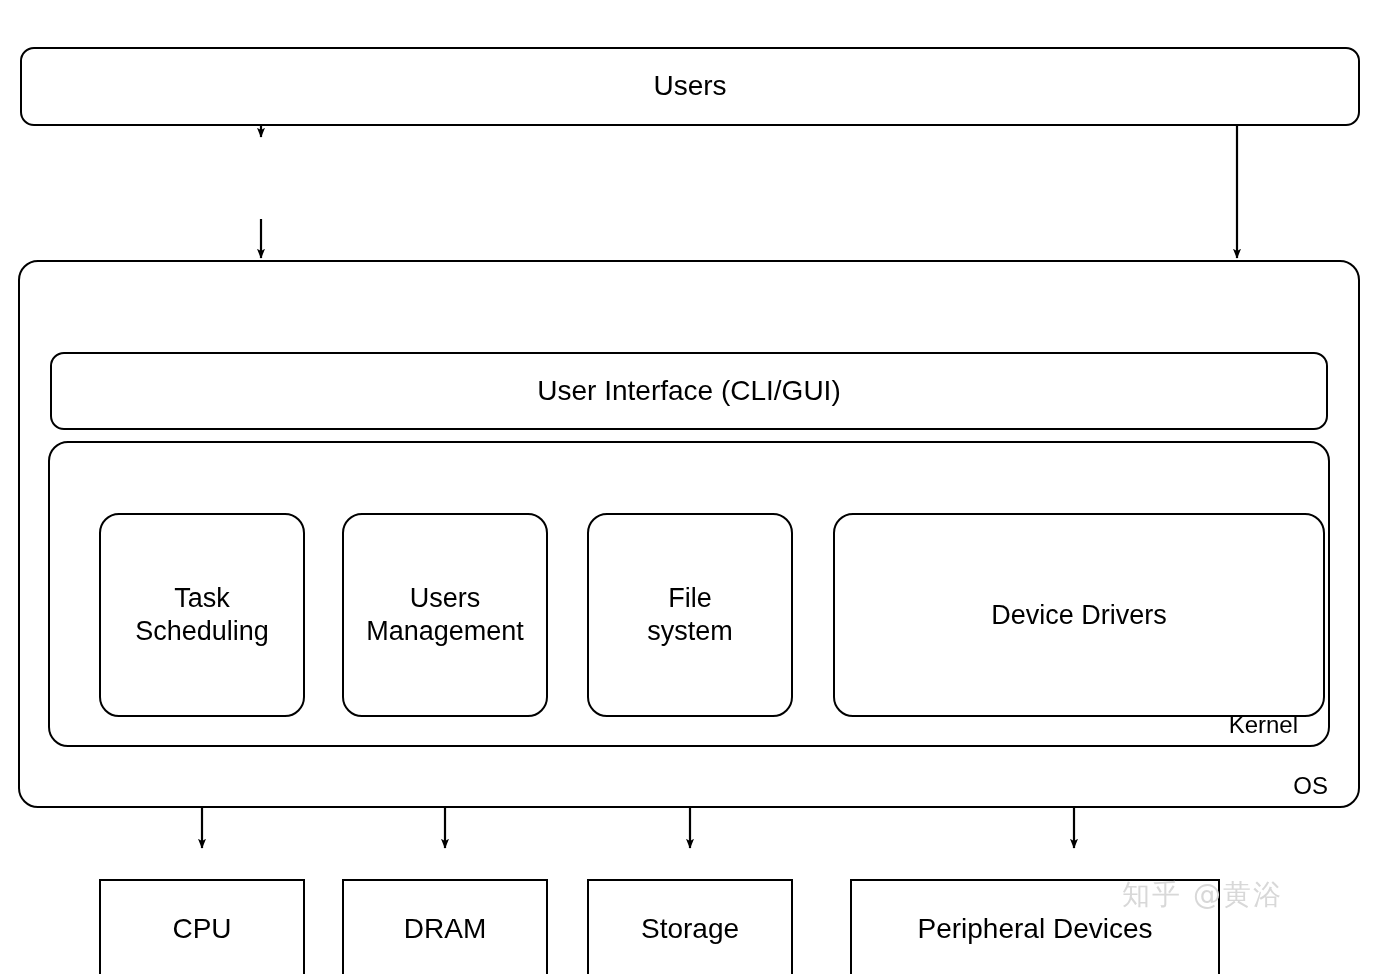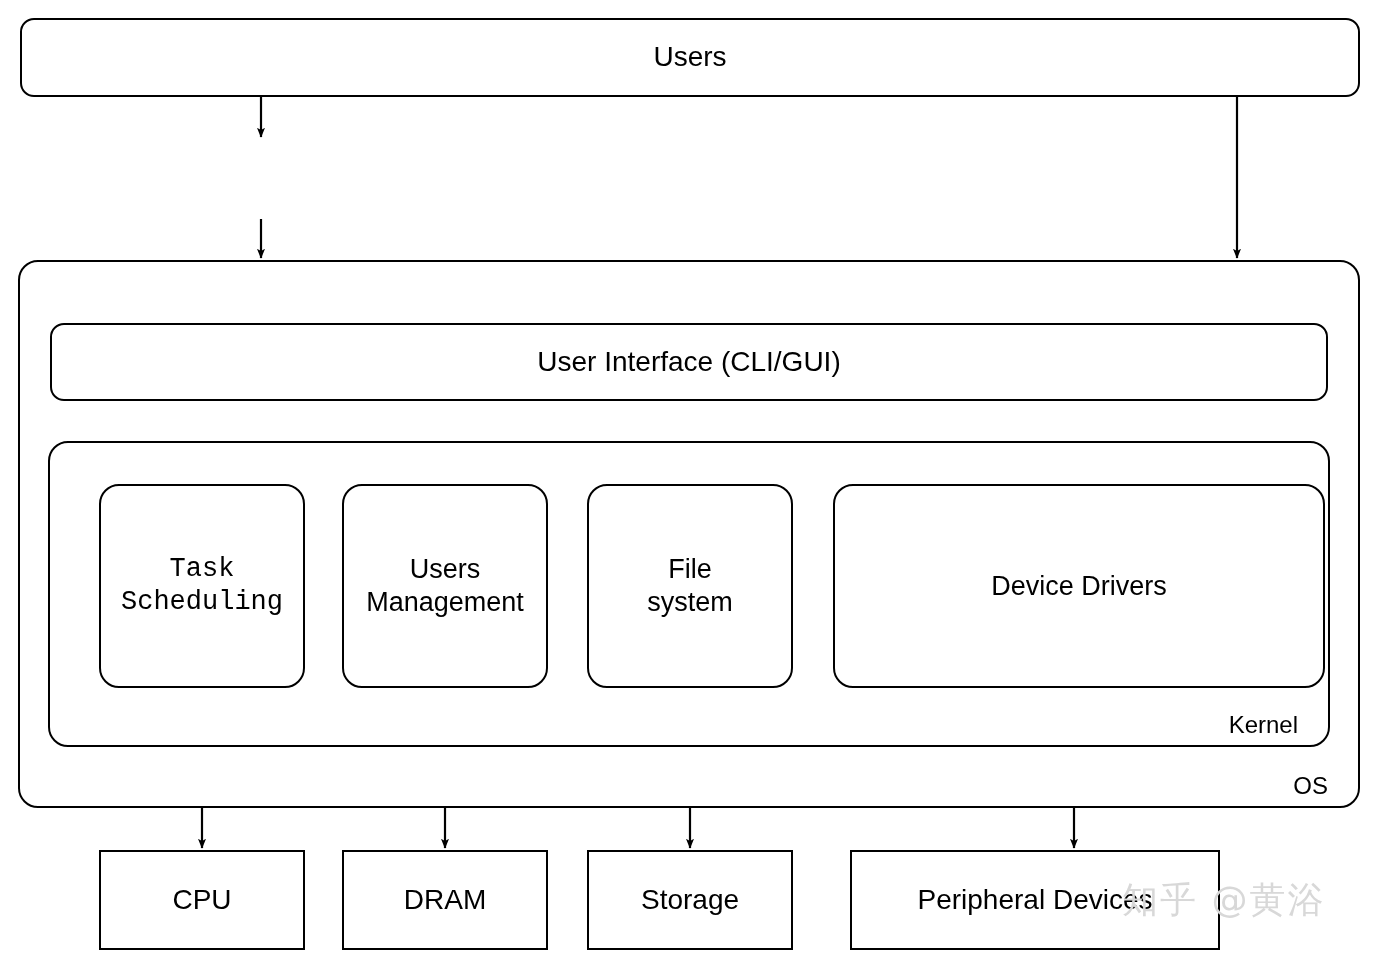--- a/index.html
+++ b/index.html
@@ -19,20 +19,21 @@
   .node {
     position: absolute;
     box-sizing: border-box;
     border: 2px solid #000000;
     background: #ffffff;
     display: flex;
     align-items: center;
     justify-content: center;
     text-align: center;
     line-height: 1.22;
+    margin-top: 29px;
   }
   .node .lbl {
     display: block;
     white-space: pre-line;
   }
   
   .group {
     position: absolute;
     box-sizing: border-box;
     border: 2px solid #000000;
@@ -59,21 +60,21 @@
     top: 0;
     width: 1384px;
     height: 974px;
     overflow: visible;
     pointer-events: none;
   }
   .watermark {
     position: absolute;
     left: 1122px;
     top: 876px;
-    font-size: 36px;
+    font-size: 28px;
     color: #d8d8d8;
     letter-spacing: 2px;
     white-space: nowrap;
     font-family: "DejaVu Sans", sans-serif;
     pointer-events: none;
   }
 </style>
 </head>
 <body>
 
@@ -104,21 +105,21 @@
   </div>
 
   <div class="node r-lg fs-28" style="left:50px; top:323px; width:1278px; height:78px;">
     <span class="lbl">User Interface (CLI/GUI)</span>
   </div>
 
   <div class="group" style="left:48px; top:441px; width:1282px; height:306px;">
     <span class="corner-label">Kernel</span>
   </div>
 
-  <div class="node r-xl fs-27" style="left:99px; top:484px; width:206px; height:204px;font-family:Liberation Mono, monospace;">
+  <div class="node r-xl fs-27" style="left:99px; top:484px; width:206px; height:204px;">
     <span class="lbl">Task
 Scheduling</span>
   </div>
 
   <div class="node r-xl fs-27" style="left:342px; top:484px; width:206px; height:204px;">
     <span class="lbl">Users
 Management</span>
   </div>
 
   <div class="node r-xl fs-27" style="left:587px; top:484px; width:206px; height:204px;">

